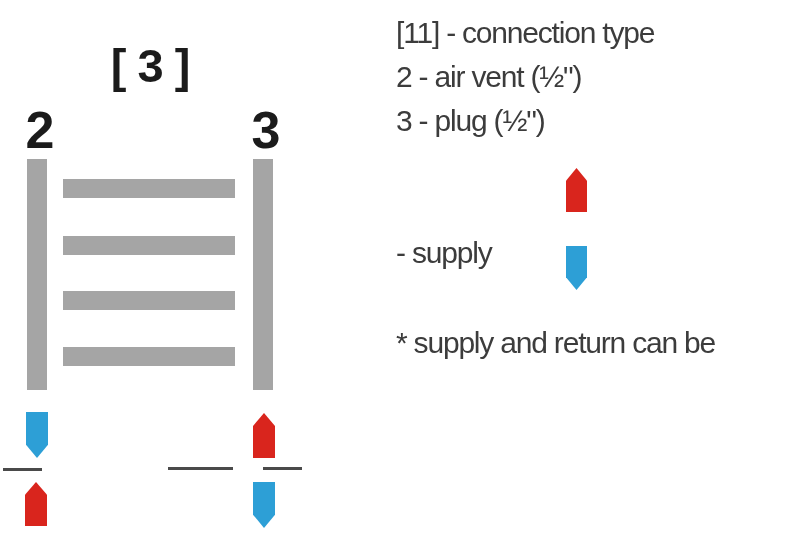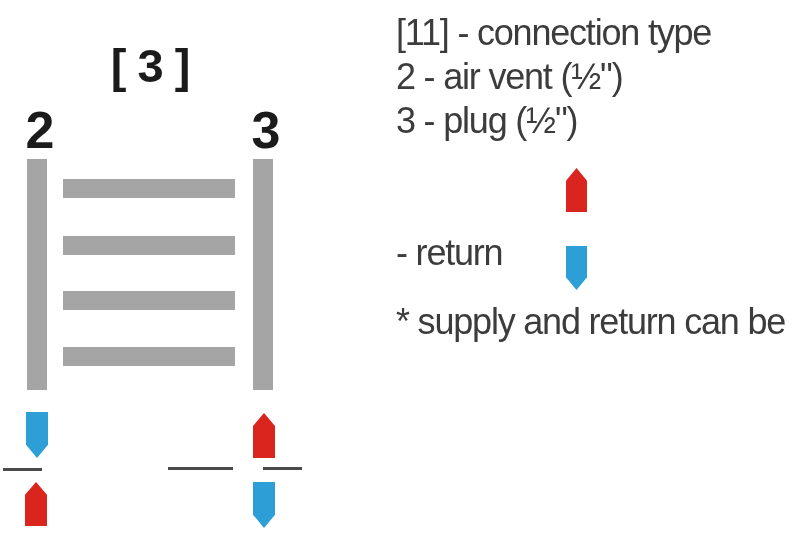--- a/index.html
+++ b/index.html
@@ -85,31 +85,31 @@
   }
   .dash.d-left  { left: 3px;   top: 468px; width: 39px; }
   .dash.d-mid   { left: 168px; top: 467px; width: 65px; }
   .dash.d-right { left: 263px; top: 467px; width: 39px; }
 
   
   .legend-line {
     position: absolute;
     left: 396px;
     color: var(--text-dark, #3c3c3c);
-    font-size: 36px;
+    font-size: 30px;
     letter-spacing: -1.2px;
     white-space: nowrap;
     line-height: 40px;
   }
   .l-connection { top: 13px; }
   .l-airvent    { top: 57px; }
   .l-plug       { top: 101px; }
   .l-supply     { top: 184px; }
   .l-return     { top: 233px; }
-  .l-foot1      { top: 302px; }
+  .l-foot1      { top: 323px; }
   .l-foot2      { top: 360px; left: 428px; }
 </style>
 </head>
 <body>
 
 <div class="canvas">
 
   <div class="diagram-label connection-label">[ 3 ]</div>
   <div class="diagram-label num-label n2">2</div>
   <div class="diagram-label num-label n3">3</div>
@@ -129,18 +129,18 @@
   <div class="dash d-mid"></div>
   <div class="dash d-right"></div>
   <div class="arrow down blue a-right-return"></div>
 
   <div class="legend-line l-connection">[11] - connection type</div>
   <div class="legend-line l-airvent">2 - air vent (½")</div>
   <div class="legend-line l-plug">3 - plug (½")</div>
 
   <div class="arrow up red a-legend-supply"></div>
 
-  <div class="legend-line l-return">- return</div>
+  <div class="legend-line l-return">- supply</div>
   <div class="arrow down blue a-legend-return"></div>
 
   <div class="legend-line l-foot1">* supply and return can be</div>
 
 </div>
 
 </body></html>

